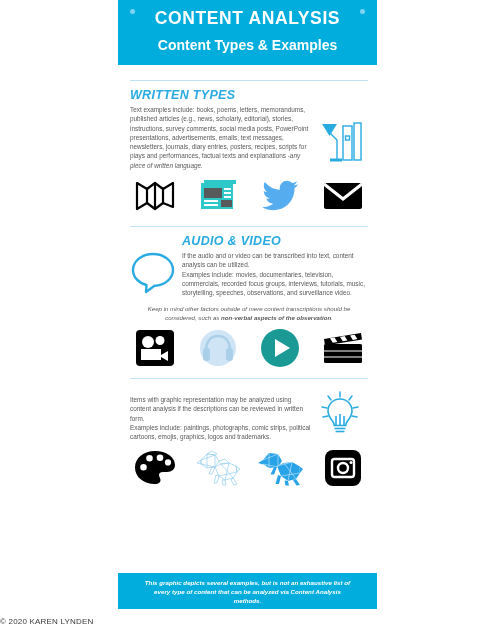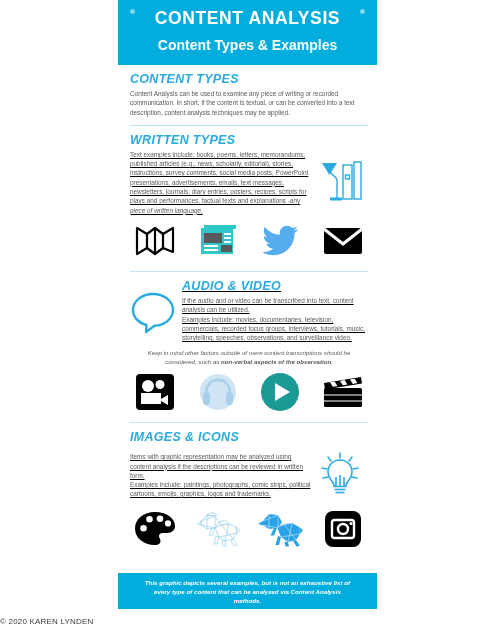--- a/index.html
+++ b/index.html
@@ -83,22 +83,21 @@
   }
   .divider {
     height: 1px;
     background: #BFE4F4;
     margin: 8px 0 7px 0;
   }
 
   
   .row {
     display: flex;
-    align-items: center;
-    text-decoration: underline;
+    align-items: flex-end;
   }
   .row .text-col { flex: 1; }
   .row .art-col {
     width: 56px;
     display: flex;
     justify-content: center;
     align-items: flex-start;
     padding-top: 4px;
   }
   .row-lead .lead-art {
@@ -175,24 +174,20 @@
 
   <div class="header-banner">
     <span class="dot-left"></span>
     <span class="dot-right"></span>
     <p class="header-title">CONTENT ANALYSIS</p>
     <p class="header-subtitle">Content Types &amp; Examples</p>
   </div>
 
   <div class="content">
 
-    <div>
-      <p class="section-heading">CONTENT TYPES</p>
-      <p class="body-text">Content Analysis can be used to examine any piece of writing or recorded communication.  In short, if the content is textual, or can be converted into a text description, content analysis techniques may be applied.</p>
-    </div>
 
     <div class="divider"></div>
 
     <div>
       <p class="section-heading">WRITTEN TYPES</p>
       <div class="row">
         <div class="text-col">
           <p class="body-text"><span>Text examples include: books, poems, letters, memorandums, published articles (e.g., news, scholarly, editorial), stories, instructions, survey comments, social media posts, PowerPoint presentations, advertisements, emails, text messages, newsletters, journals, diary entries, posters, recipes, scripts for plays and performances, factual texts and explanations -</span><span class="em">any piece of written language.</span></p>
         </div>
         <div class="art-col">
@@ -327,21 +322,20 @@
               </g>
             </svg>
           </span>
         </div>
       </div>
     </div>
 
     <div class="divider"></div>
 
     <div>
-      <p class="section-heading">IMAGES &amp; ICONS</p>
       <div class="row">
         <div class="text-col">
           <p class="body-text" style="white-space: pre-line;">Items with graphic representation may be analyzed using content analysis if the descriptions can be reviewed in written form.
 Examples include: paintings, photographs, comic strips, political cartoons, emojis, graphics, logos and trademarks.</p>
         </div>
         <div class="art-col">
           <span>
             <svg width="48" height="48" viewBox="0 0 48 48">
               <g stroke="#29ABE2" stroke-width="1.5" fill="none" stroke-linecap="round">
                 <line x1="24" y1="2" x2="24" y2="7"></line>

